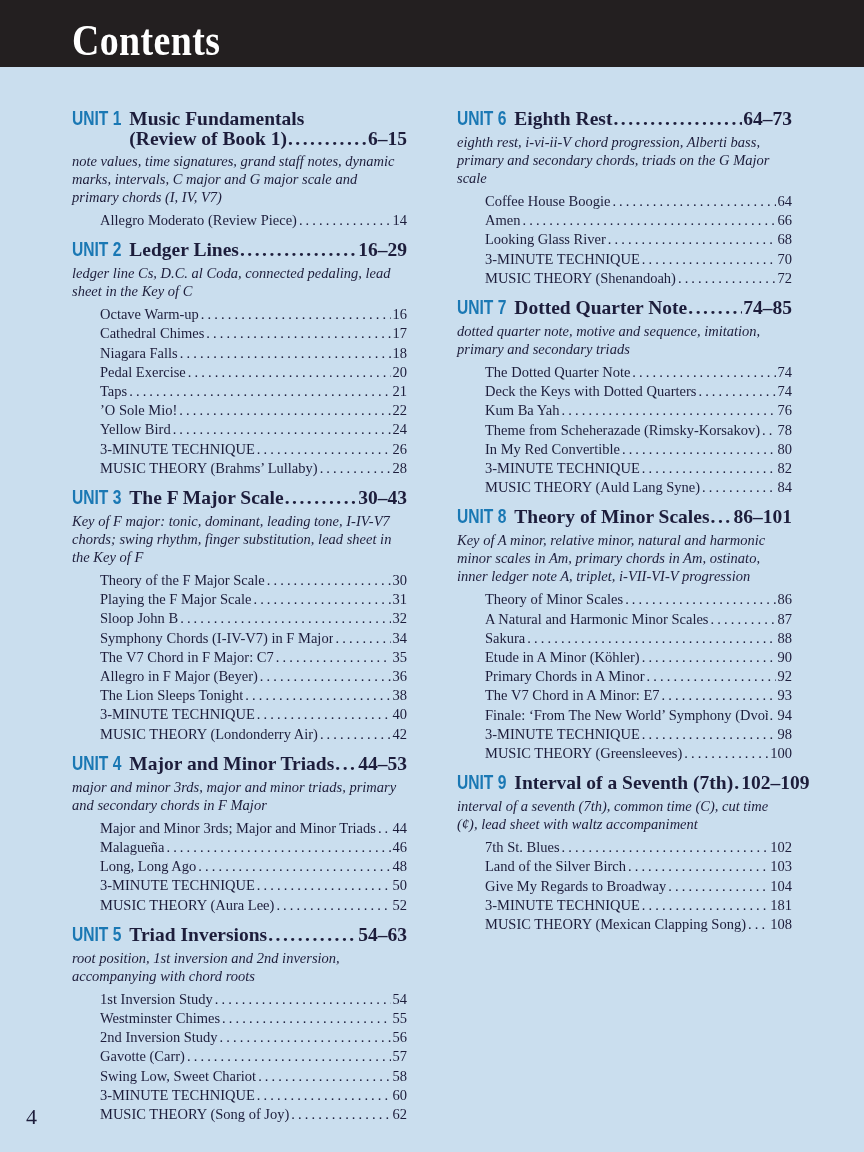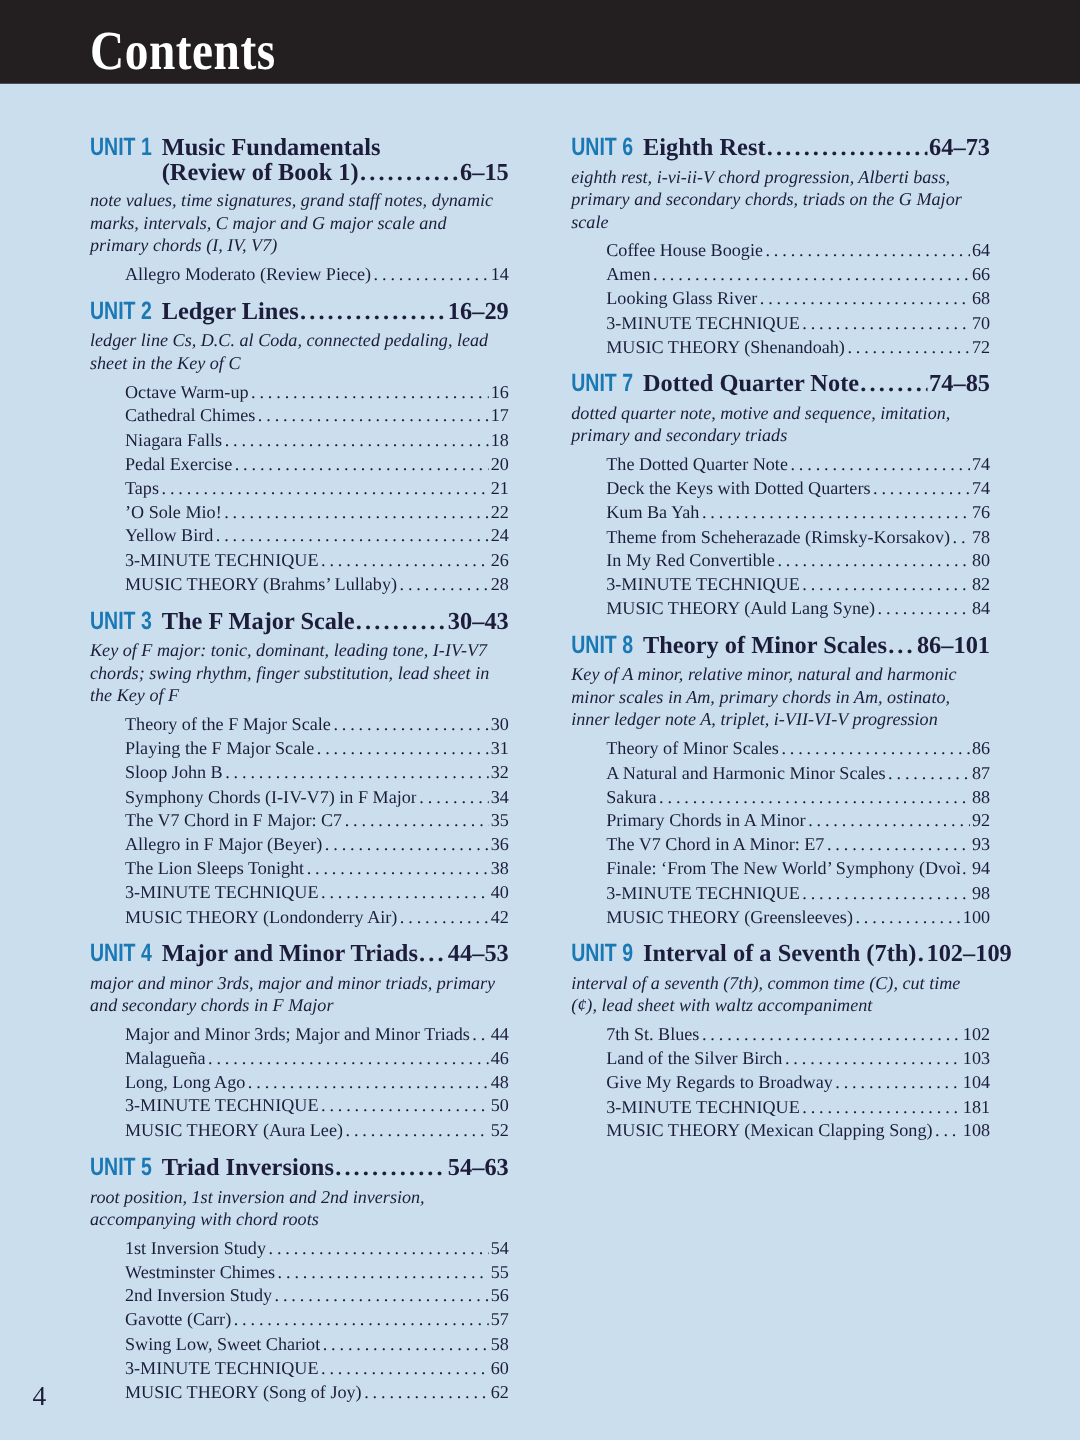--- a/index.html
+++ b/index.html
@@ -426,20 +426,25 @@
             <span class="toc-entry-title">A Natural and Harmonic Minor Scales</span>
             <span class="entry-dots"></span>
             <span class="toc-entry-page">87</span>
           </div>
           <div class="toc-entry">
             <span class="toc-entry-title">Sakura</span>
             <span class="entry-dots"></span>
             <span class="toc-entry-page">88</span>
           </div>
           <div class="toc-entry">
+            <span class="toc-entry-title">Etude in A Minor (Köhler)</span>
+            <span class="entry-dots"></span>
+            <span class="toc-entry-page">90</span>
+          </div>
+          <div class="toc-entry">
             <span class="toc-entry-title">Primary Chords in A Minor</span>
             <span class="entry-dots"></span>
             <span class="toc-entry-page">92</span>
           </div>
           <div class="toc-entry">
             <span class="toc-entry-title">The V7 Chord in A Minor: E7</span>
             <span class="entry-dots"></span>
             <span class="toc-entry-page">93</span>
           </div>
           <div class="toc-entry">

